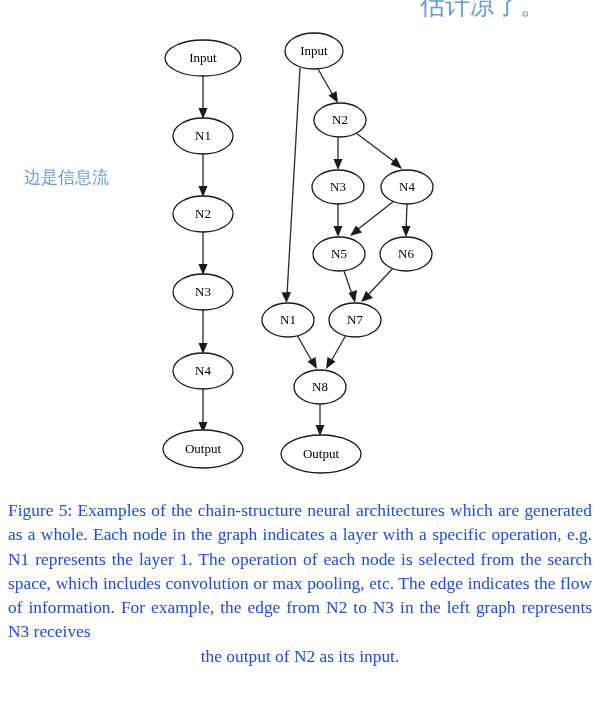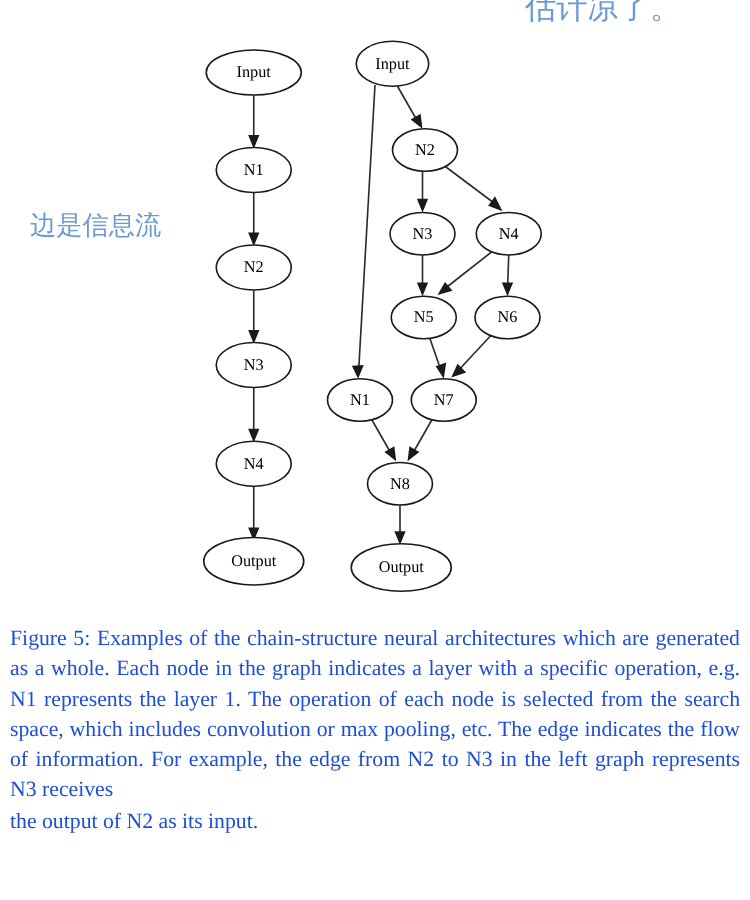--- a/index.html
+++ b/index.html
@@ -33,21 +33,21 @@
     letter-spacing: 0px;
   }
   #annot-top {
     left: 420px;
     top: -8px;
     font-size: 25px;
   }
   #annot-left {
     left: 24px;
     top: 168px;
-    font-size: 21px;
+    font-size: 17px;
   }
 
   svg.graph-svg {
     position: absolute;
     left: 0;
     top: 0;
     width: 600px;
     height: 490px;
   }
 
@@ -79,21 +79,21 @@
     top: 498px;
     width: 584px;
     font-size: 17.4px;
     line-height: 1.395;
     text-align: justify;
     text-justify: inter-word;
     color: #1d4ed8;
     font-family: "Liberation Serif", "DejaVu Serif", serif;
   }
   #caption .lastline {
-    text-align: left;
+    text-align: center;
   }
 </style>
 </head>
 <body>
 
 <div id="figure-area">
 
   <div class="annot" id="annot-top">估计凉了。</div>
 
   <div class="annot" id="annot-left"><span>边是信息流</span><br></div>

